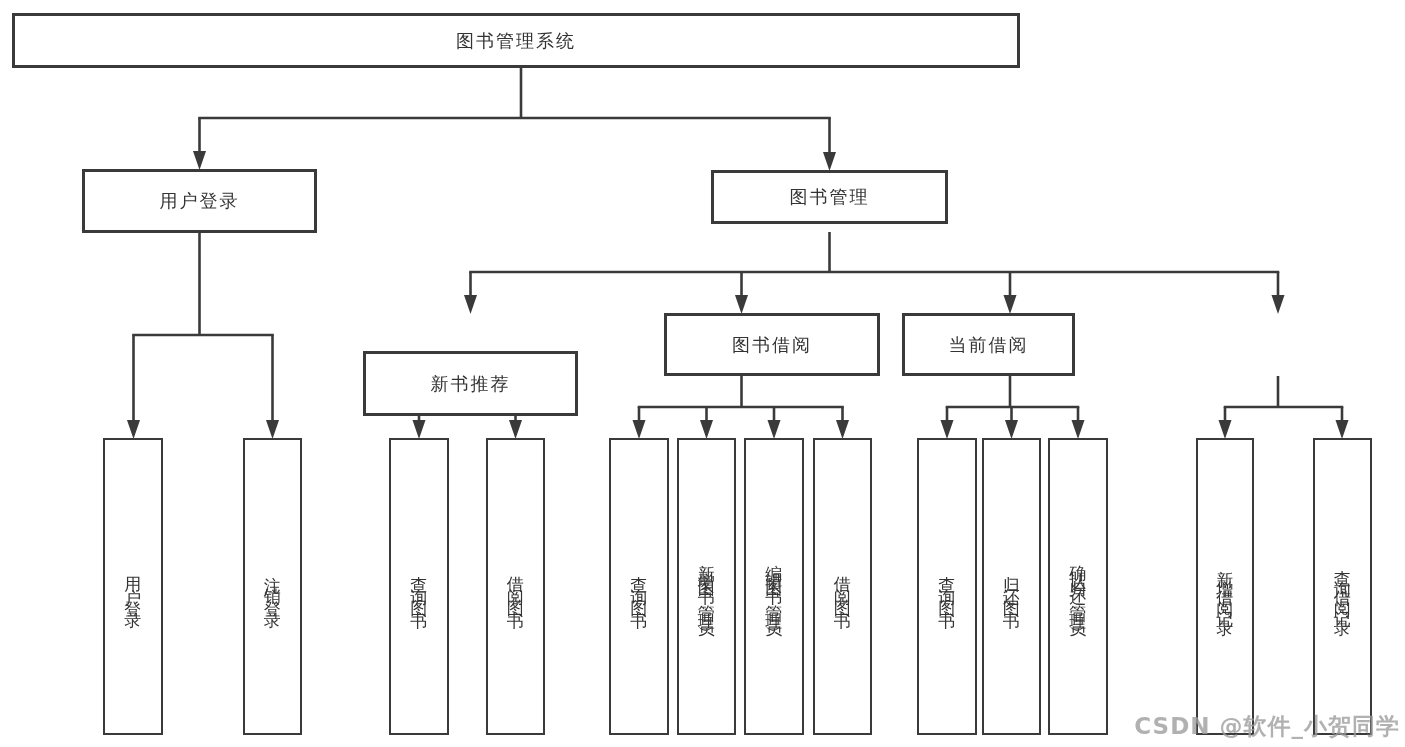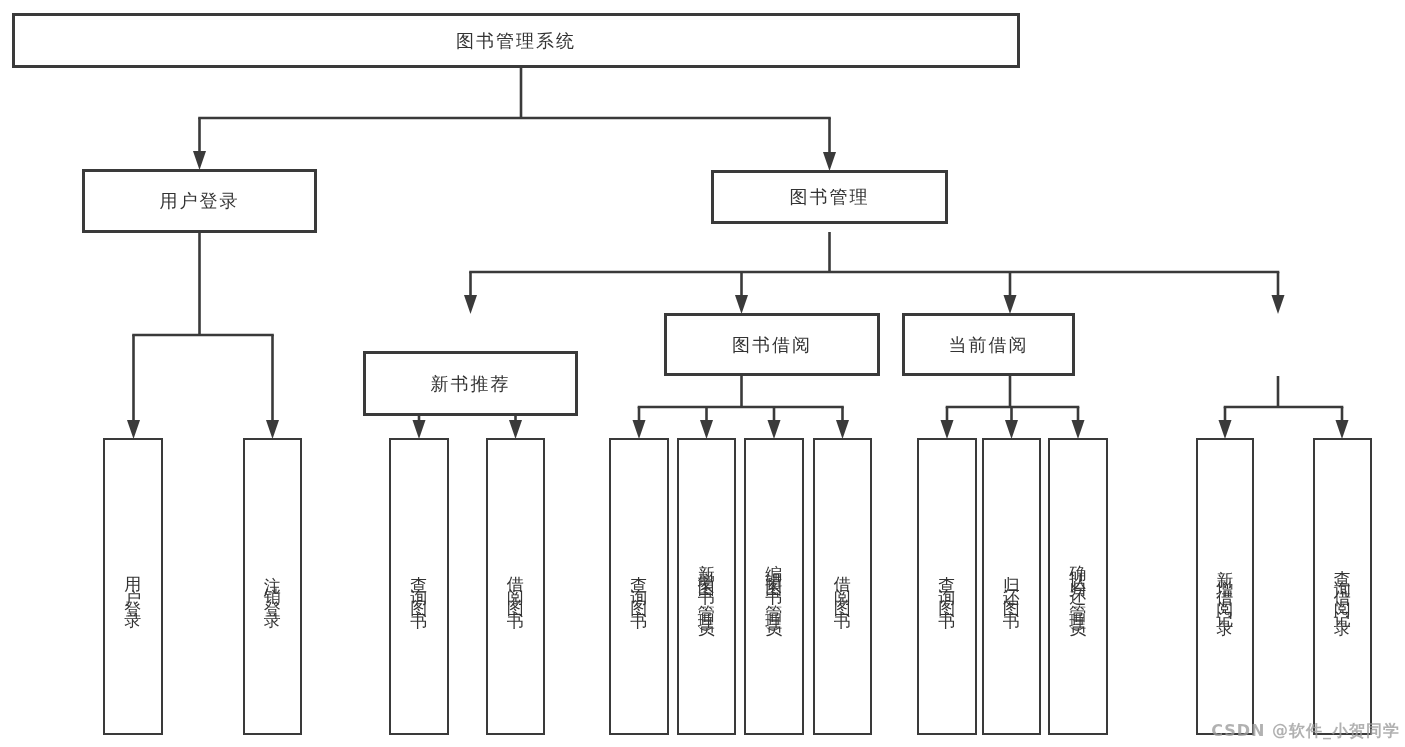--- a/index.html
+++ b/index.html
@@ -38,21 +38,21 @@
   }
   .vtext {
     writing-mode: vertical-rl;
     letter-spacing: 12px;
     line-height: 1.1;
   }
   .watermark {
     position: absolute;
     right: 5px;
     bottom: 5px;
-    font-size: 16px;
+    font-size: 23px;
     font-weight: 600;
     color: rgba(158, 158, 158, 0.8);
     letter-spacing: 1px;
     white-space: nowrap;
   }
 </style>
 </head>
 <body>
 
 <div class="canvas">

